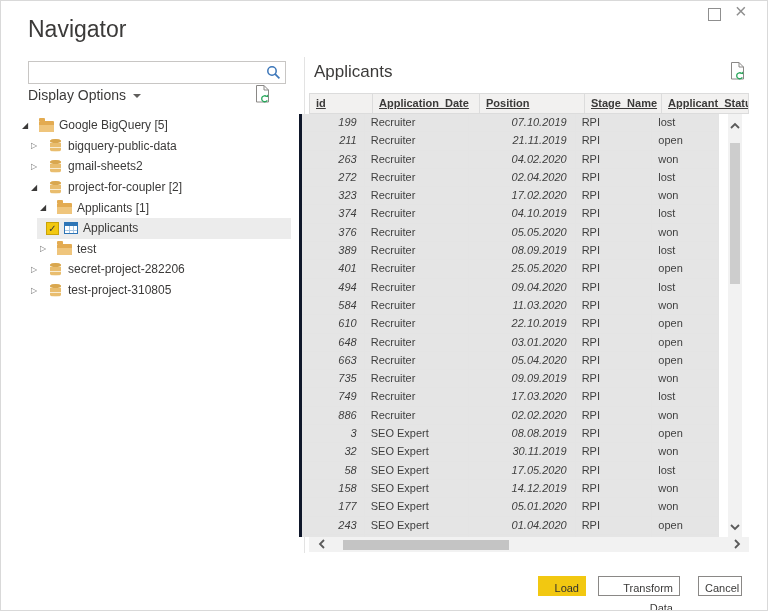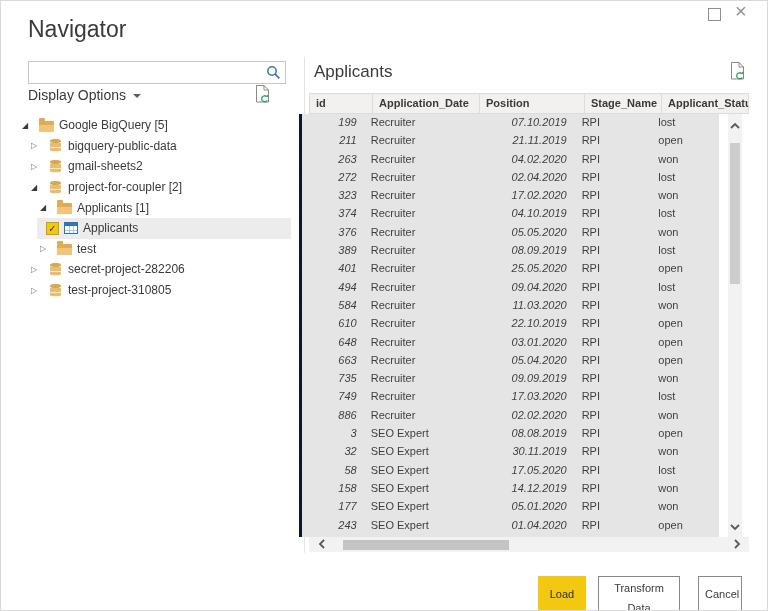--- a/index.html
+++ b/index.html
@@ -41,21 +41,21 @@
   .tree-label{margin-left:0;}
 
   
   .divider{position:absolute;left:303px;top:56px;width:1px;height:496px;background:#e3e3e3;}
 
   
   .preview-title{position:absolute;left:313px;top:61px;font-size:17px;color:#3b3a39;font-weight:400;}
   .refresh-icon-right{position:absolute;left:728px;top:60px;cursor:pointer;}
 
   .table-header{position:absolute;left:308px;top:92px;width:440px;height:21px;background:#f2f1f0;border:1px solid #dcdcdc;box-sizing:border-box;display:flex;font-size:11px;font-weight:bold;color:#3b3a39;}
-  .hcell{box-sizing:border-box;border-right:1px solid #dcdcdc;padding:0 16px 0 6px;line-height:19px;white-space:nowrap;overflow:hidden;}
+  .hcell{box-sizing:border-box;border-right:1px solid #dcdcdc;padding:0 16px 0 6px;line-height:19px;white-space:nowrap;overflow:hidden;text-decoration:underline;}
   .h0{width:63px;}.h1{width:105px;}.h2{width:107px;}.h3{width:77px;}.h4{flex:1;border-right:none;}
 
   .table-body{position:absolute;left:298px;top:113px;width:420px;height:423px;overflow:hidden;border-left:3px solid #0f172a;box-sizing:border-box;background:#e5e5e5;}
   .table-row{display:flex;height:18.3px;}
   .cell{box-sizing:border-box;border-right:1px solid #e4e4e4;border-bottom:1px solid #e4e4e4;font-size:11px;line-height:17px;color:#3f3f3f;padding:0 6px;white-space:nowrap;overflow:hidden;}
   .c0{width:63px;text-align:right;font-style:italic;padding-right:7px;}
   .c1{width:105px;}
   .c2{width:107px;text-align:right;font-style:italic;padding-right:8px;}
   .c3{width:77px;}
   .c4{width:67px;}
@@ -65,21 +65,21 @@
   .vthumb{position:absolute;left:2px;top:29px;width:10px;height:141px;background:#cdcdcd;cursor:pointer;}
   .chev{position:absolute;cursor:pointer;}
   .chev-up{left:2px;top:8px;}
   .chev-down{left:2px;bottom:6px;}
   .hscroll{position:absolute;left:308px;top:536px;width:440px;height:15px;background:#f2f2f2;}
   .hthumb{position:absolute;left:34px;top:2.5px;width:166px;height:10px;background:#c4c4c4;cursor:pointer;}
   .chev-left{left:9px;top:2px;}
   .chev-right{right:8px;top:2px;}
 
   
-  .btn{position:absolute;top:575px;height:35px;font-size:11px;font-family:inherit;text-align:center;line-height:20px;cursor:pointer;box-sizing:border-box;}
+  .btn{position:absolute;top:575px;height:20px;font-size:11px;font-family:inherit;text-align:right;line-height:20px;cursor:pointer;box-sizing:border-box;}
   .btn-load{left:537px;width:48px;background:#f2c811;border:1px solid #f2c811;color:#323130;}
   .btn-transform{left:597px;width:82px;background:#fff;border:1px solid #8a8886;color:#3b3a39;}
   .btn-cancel{left:697px;width:44px;background:#fff;border:1px solid #8a8886;color:#3b3a39;}
 </style>
 </head>
 <body>
 
 <div class="window">
 
   <div class="dialog-title">Navigator</div>

